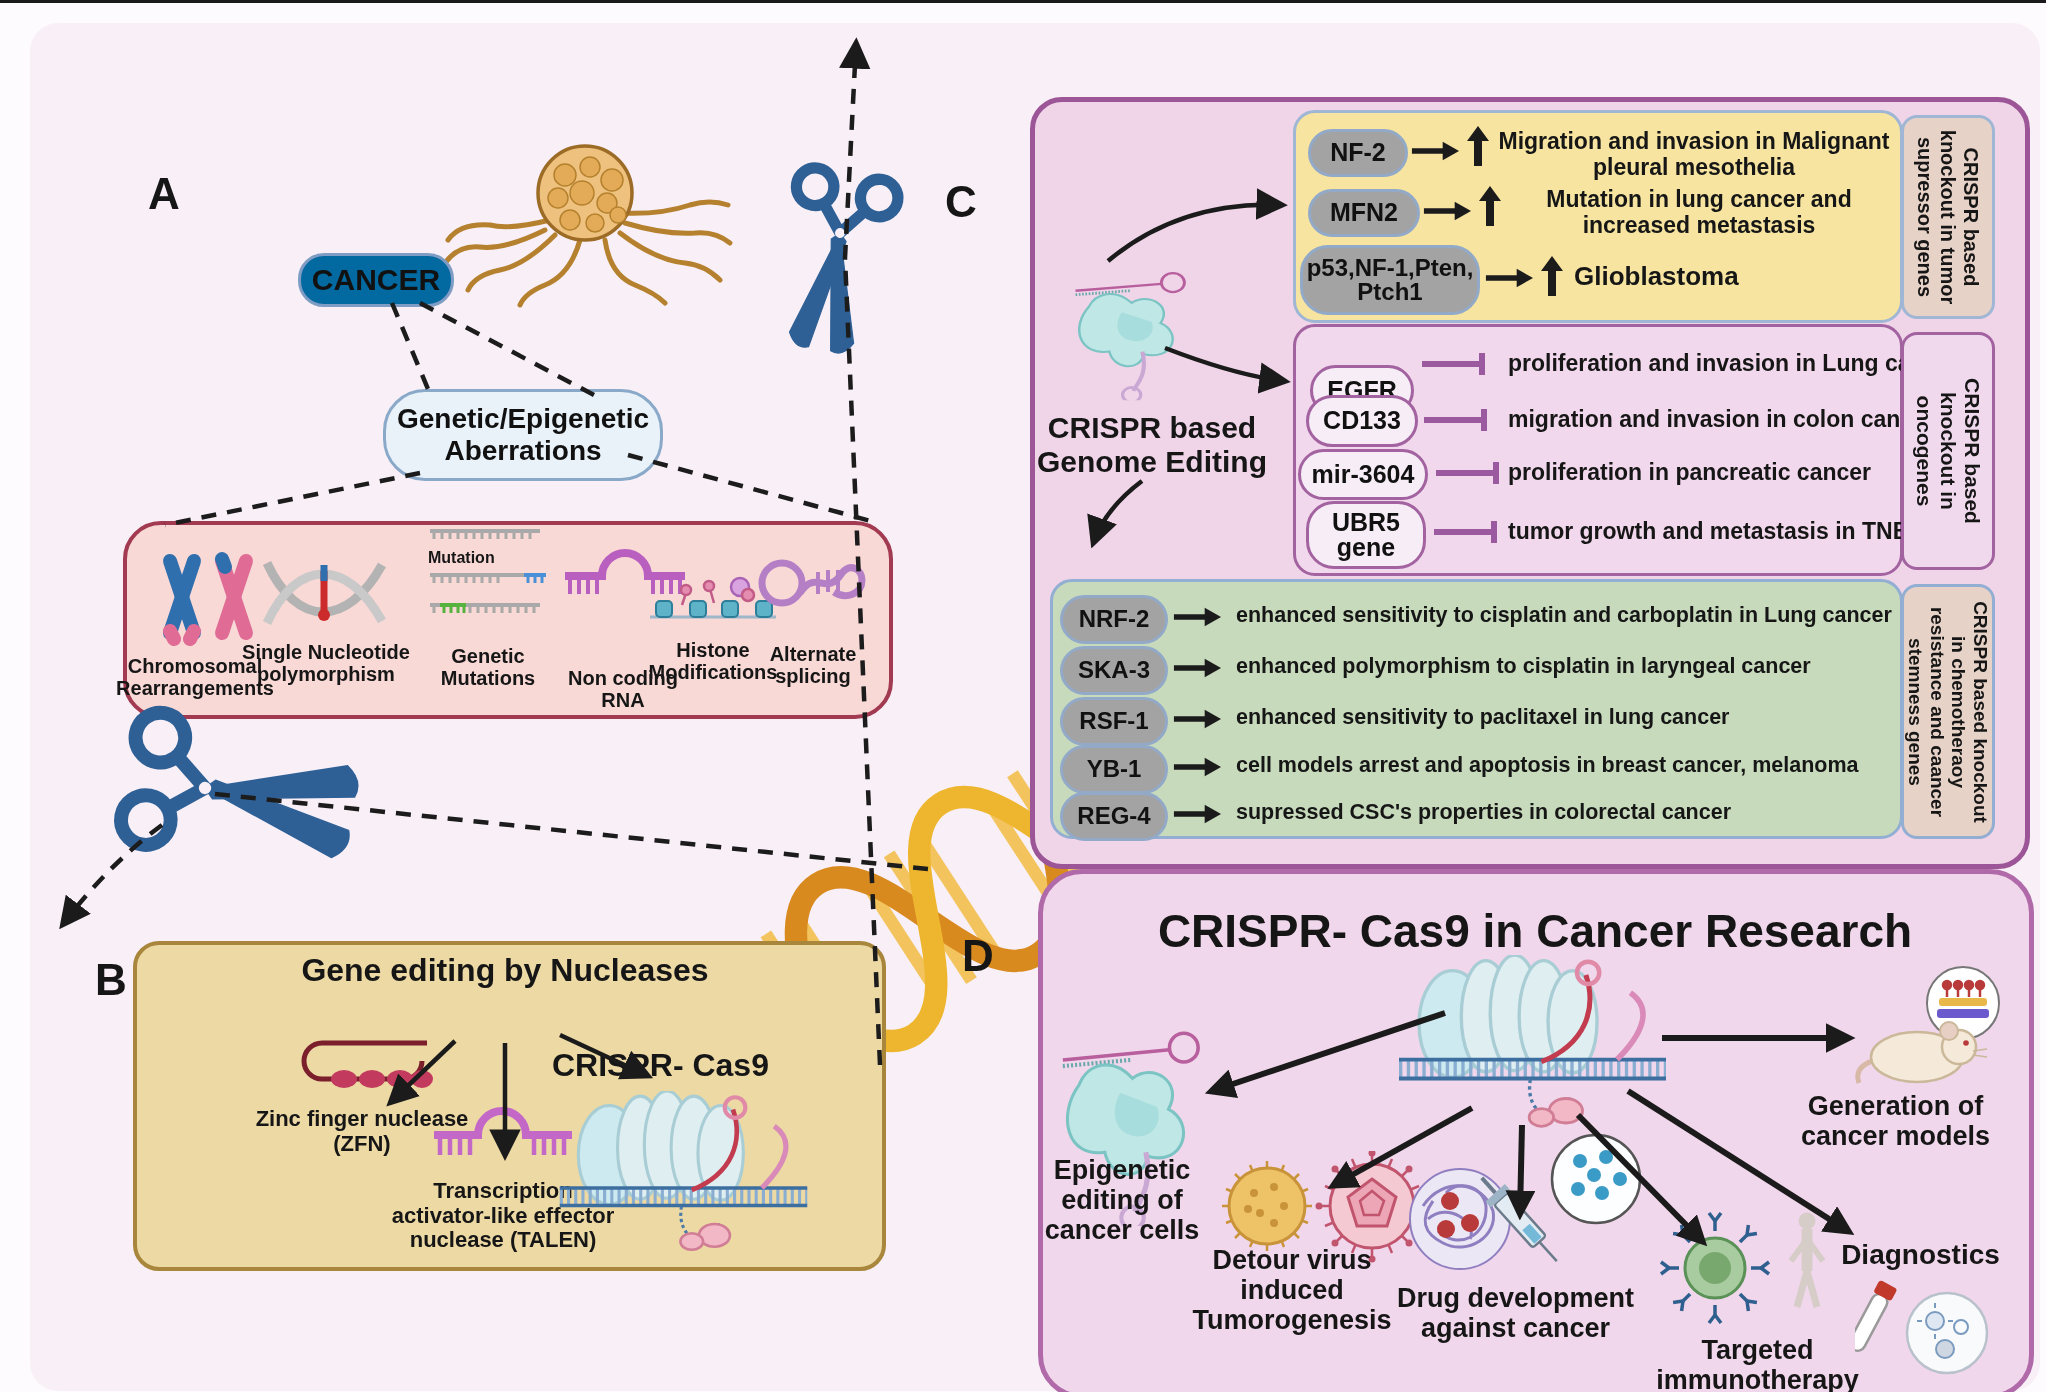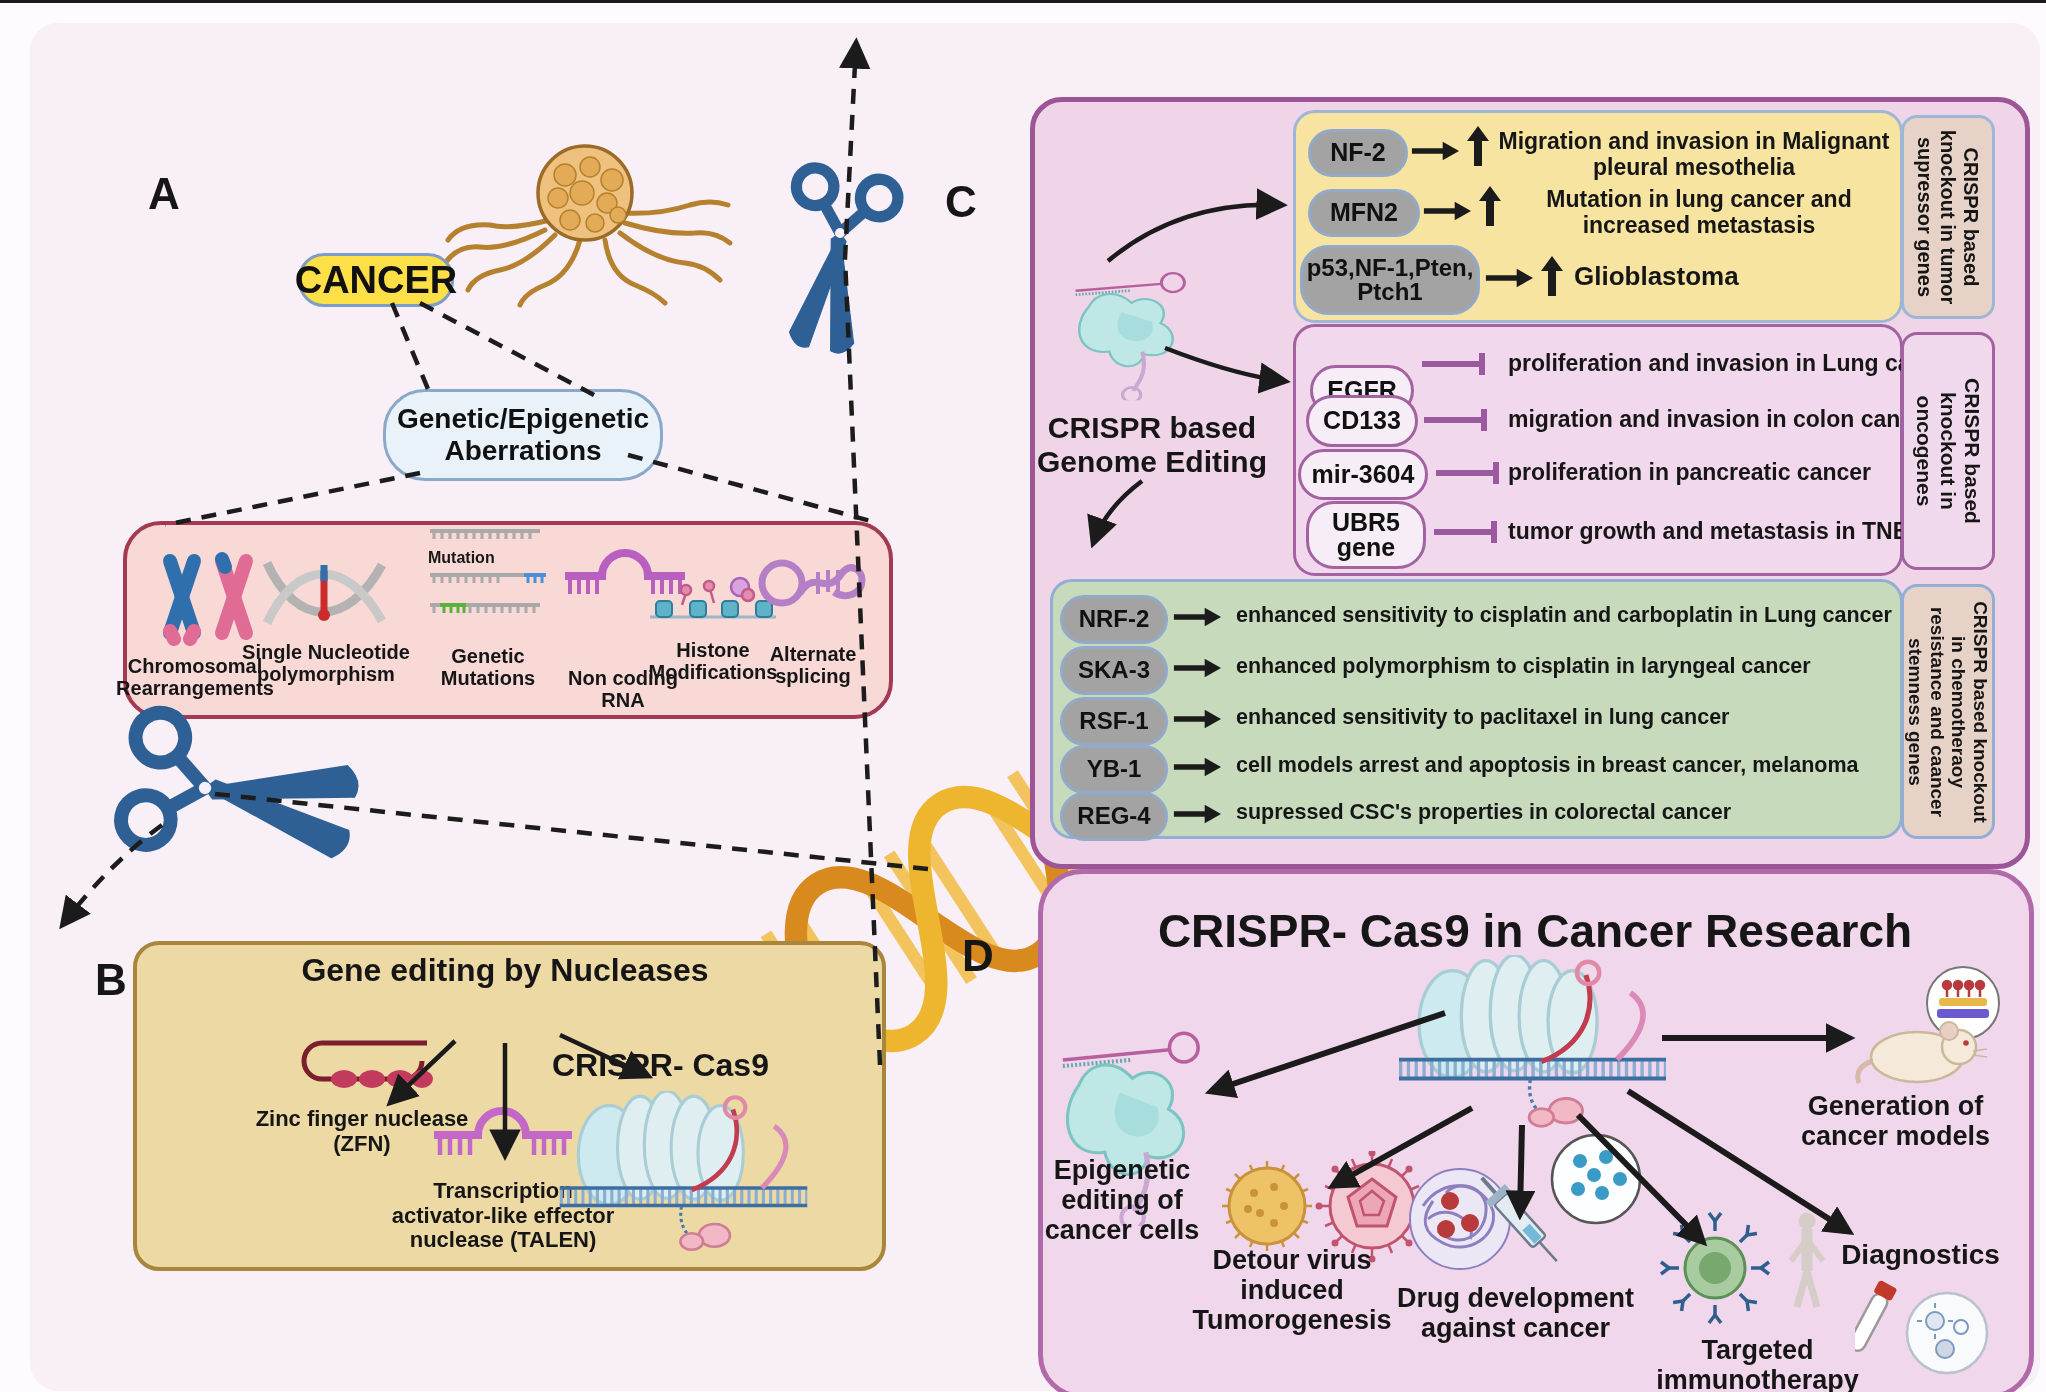--- a/index.html
+++ b/index.html
@@ -68,21 +68,21 @@
         <circle cx="128" cy="63" r="10"></circle>
           <circle cx="152" cy="58" r="12"></circle>
           <circle cx="177" cy="68" r="10"></circle>
         <circle cx="140" cy="85" r="10"></circle>
           <circle cx="165" cy="88" r="9"></circle>
           <circle cx="188" cy="80" r="8"></circle>
       </g>
     </svg>
   </div>
 
-  <div class="pill" style="left:298px;top:250px;width:150px;height:48px;font-size:38px;background:#fde047;border-color:#7f9dc4;">
+  <div class="pill" style="left:298px;top:250px;width:150px;height:48px;font-size:30px;background:#0369a1;border-color:#7f9dc4;">
     <span>CANCER</span>
   </div>
 
   <div class="pill" style="left:383px;top:386px;width:274px;height:86px;font-size:28px;border-radius:42px;background:#e9f2f9;border-color:#8aa9c9;line-height:1.15;">
     <span>Genetic/Epigenetic Aberrations</span>
   </div>
 
   <div class="box" style="left:123px;top:518px;width:762px;height:190px;background:#f8d9d6;border:4px solid #a23a52;border-radius:38px;"></div>
 
   <div class="box" style="left:152px;top:540px;width:110px;height:105px;">

